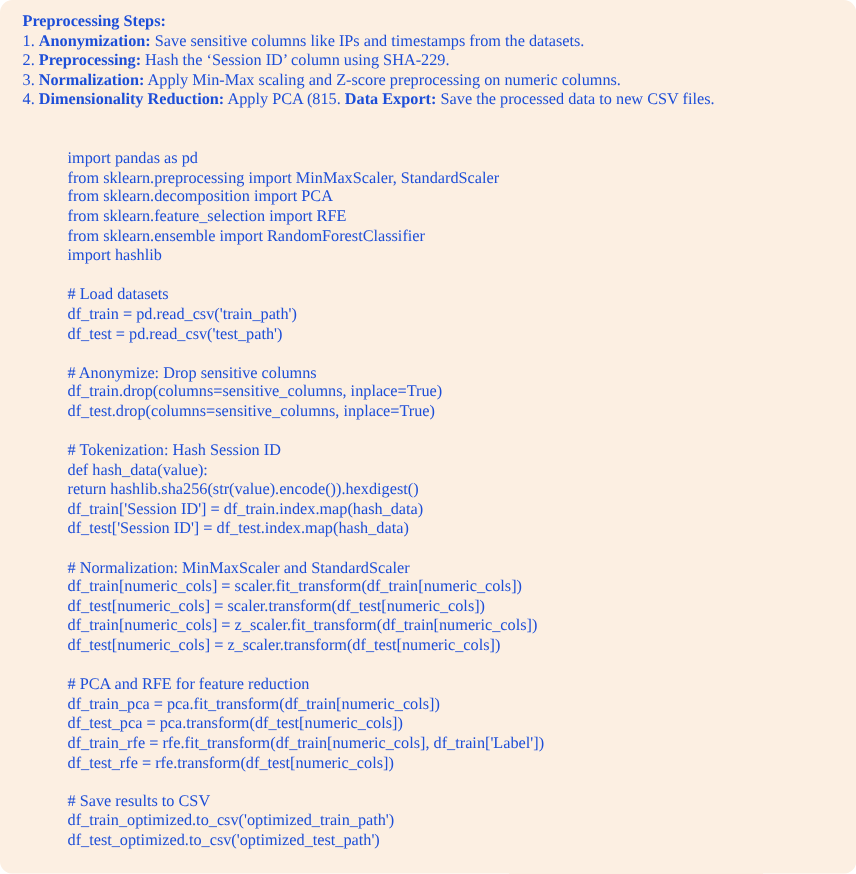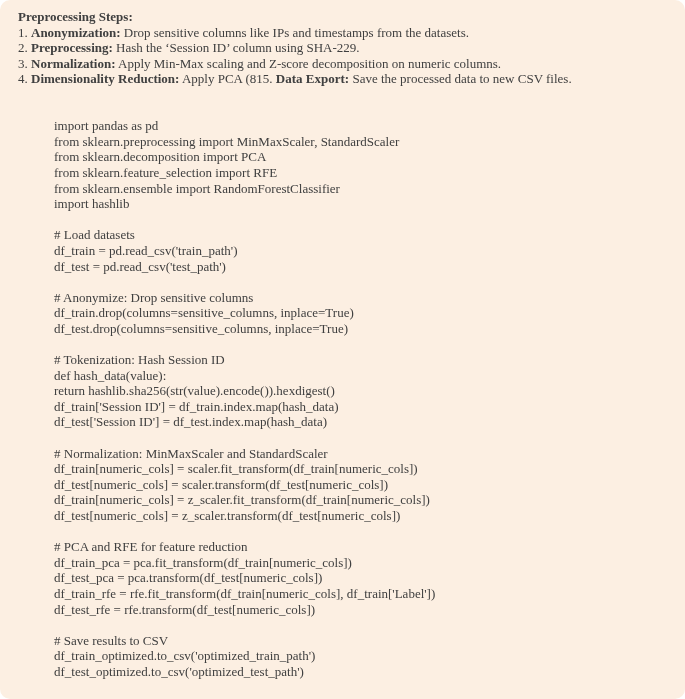--- a/index.html
+++ b/index.html
@@ -41,30 +41,30 @@
   }
   .code-line {
     min-height: 15.6px;
     white-space: pre;
     margin-left: 36px;
   }
 </style>
 </head>
 <body>
 
-<div class="page" style="background: rgb(252, 239, 226); color: #404040;">
+<div class="page" style="background: rgb(252, 239, 226); color: #1d4ed8;">
 
   <div class="steps-section">
     <div class="heading">Preprocessing Steps:</div>
 
-    <div class="step-line"><span>1. </span><span class="step-label">Anonymization:</span><span> Drop sensitive columns like IPs and timestamps from the datasets.</span></div>
+    <div class="step-line"><span>1. </span><span class="step-label">Anonymization:</span><span> Save sensitive columns like IPs and timestamps from the datasets.</span></div>
 
     <div class="step-line"><span>2. </span><span class="step-label">Preprocessing:</span><span> Hash the ‘Session ID’ column using SHA-229.</span></div>
 
-    <div class="step-line"><span>3. </span><span class="step-label">Normalization:</span><span> Apply Min-Max scaling and Z-score decomposition on numeric columns.</span></div>
+    <div class="step-line"><span>3. </span><span class="step-label">Normalization:</span><span> Apply Min-Max scaling and Z-score preprocessing on numeric columns.</span></div>
 
     <div class="step-line"><span>4. </span><span class="step-label">Dimensionality Reduction:</span><span> Apply PCA (815. </span><span class="step-label">Data Export:</span><span> Save the processed data to new CSV files.</span></div>
   </div>
 
   <div class="spacer-line"></div>
 
 
   <div class="spacer-line"></div>
 
   <div class="code-block"><div class="code-line">import pandas as pd</div><div class="code-line">from sklearn.preprocessing import MinMaxScaler, StandardScaler</div><div class="code-line">from sklearn.decomposition import PCA</div><div class="code-line">from sklearn.feature_selection import RFE</div><div class="code-line">from sklearn.ensemble import RandomForestClassifier</div><div class="code-line">import hashlib</div><div class="code-line">&nbsp;</div><div class="code-line"># Load datasets</div><div class="code-line">df_train = pd.read_csv('train_path')</div><div class="code-line">df_test = pd.read_csv('test_path')</div><div class="code-line">&nbsp;</div><div class="code-line"># Anonymize: Drop sensitive columns</div><div class="code-line">df_train.drop(columns=sensitive_columns, inplace=True)</div><div class="code-line">df_test.drop(columns=sensitive_columns, inplace=True)</div><div class="code-line">&nbsp;</div><div class="code-line"># Tokenization: Hash Session ID</div><div class="code-line">def hash_data(value):</div><div class="code-line">return hashlib.sha256(str(value).encode()).hexdigest()</div><div class="code-line">df_train['Session ID'] = df_train.index.map(hash_data)</div><div class="code-line">df_test['Session ID'] = df_test.index.map(hash_data)</div><div class="code-line">&nbsp;</div><div class="code-line"># Normalization: MinMaxScaler and StandardScaler</div><div class="code-line">df_train[numeric_cols] = scaler.fit_transform(df_train[numeric_cols])</div><div class="code-line">df_test[numeric_cols] = scaler.transform(df_test[numeric_cols])</div><div class="code-line">df_train[numeric_cols] = z_scaler.fit_transform(df_train[numeric_cols])</div><div class="code-line">df_test[numeric_cols] = z_scaler.transform(df_test[numeric_cols])</div><div class="code-line">&nbsp;</div><div class="code-line"># PCA and RFE for feature reduction</div><div class="code-line">df_train_pca = pca.fit_transform(df_train[numeric_cols])</div><div class="code-line">df_test_pca = pca.transform(df_test[numeric_cols])</div><div class="code-line">df_train_rfe = rfe.fit_transform(df_train[numeric_cols], df_train['Label'])</div><div class="code-line">df_test_rfe = rfe.transform(df_test[numeric_cols])</div><div class="code-line">&nbsp;</div><div class="code-line"># Save results to CSV</div><div class="code-line">df_train_optimized.to_csv('optimized_train_path')</div><div class="code-line">df_test_optimized.to_csv('optimized_test_path')</div></div>

